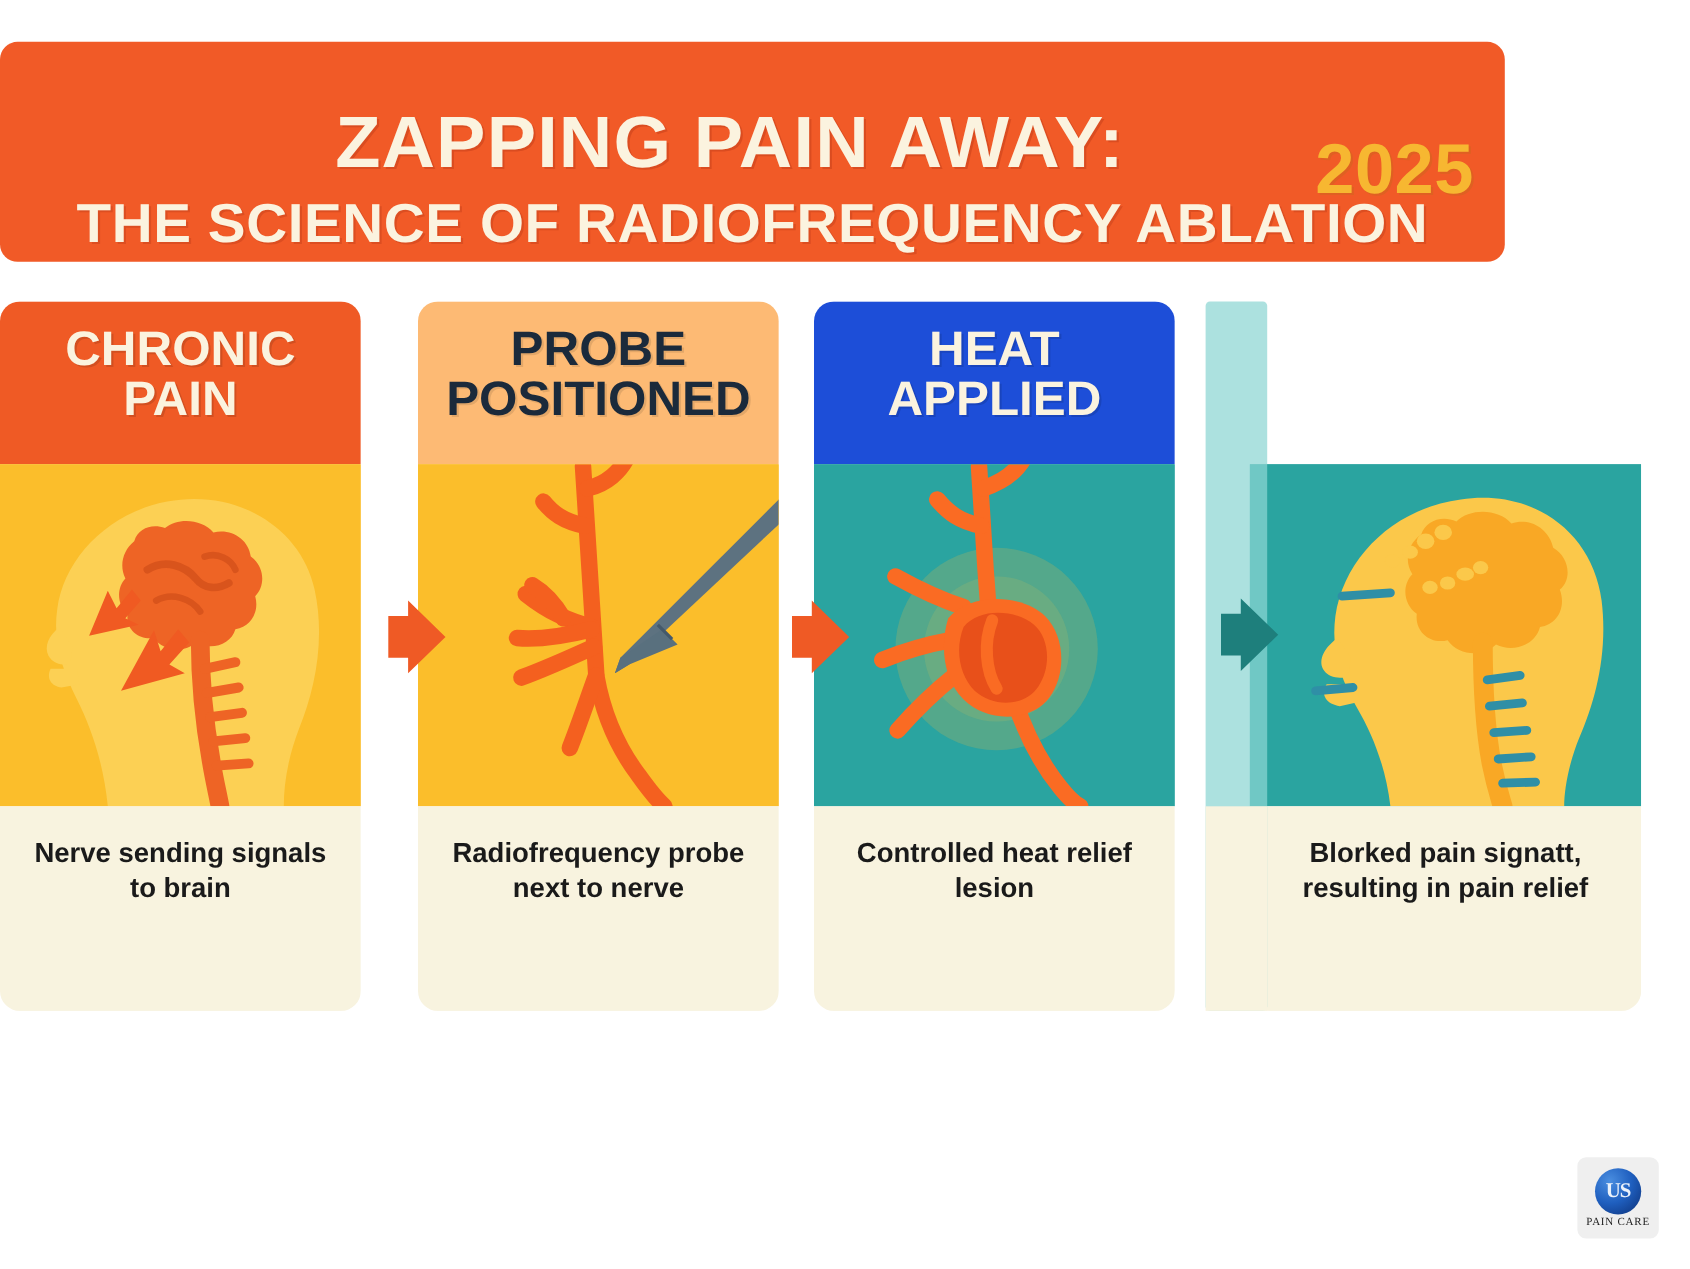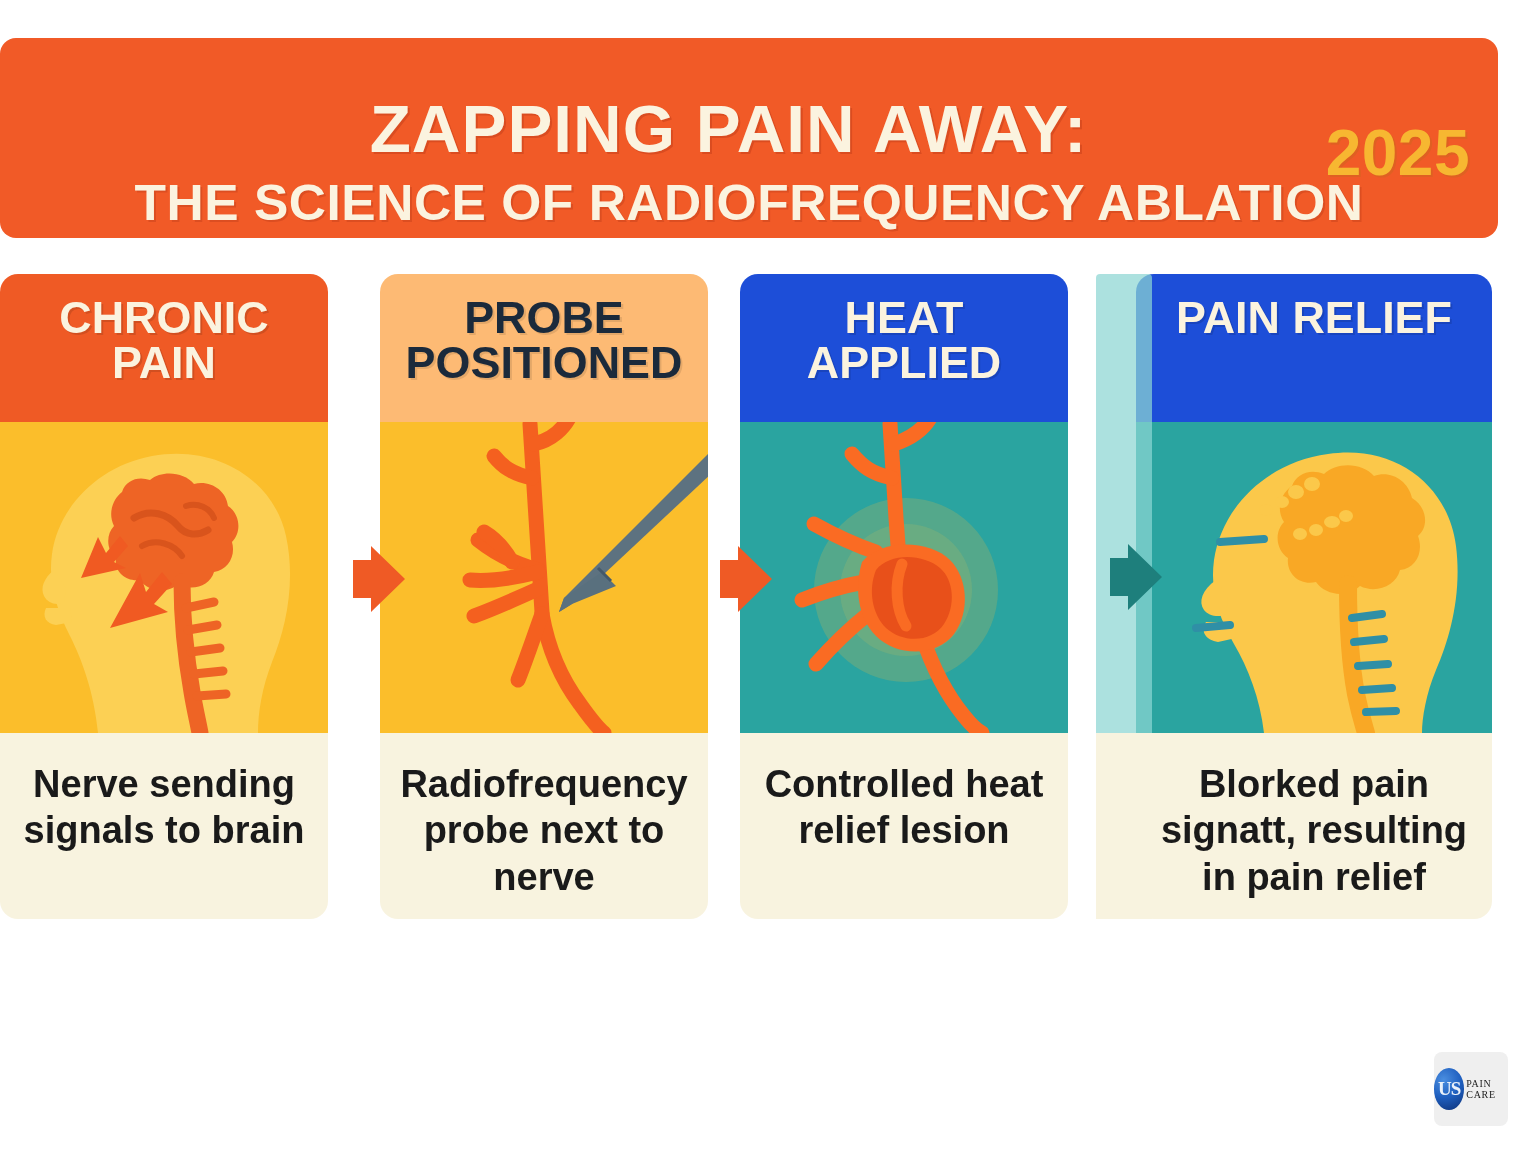--- a/index.html
+++ b/index.html
@@ -8,21 +8,21 @@
     background: #ffffff;
     font-family: "Liberation Sans", sans-serif;
     overflow: hidden;
   }
   #root { position: relative; width: 1536px; height: 1154px; }
 
   
   .banner {
     position: absolute;
     left: 0; top: 38px;
-    width: 1498px; height: 200px;
+    width: 1368px; height: 200px;
     background: #F15A27;
     border-radius: 16px;
     overflow: hidden;
   }
   .banner-title {
     position: absolute;
     left: 0; right: 0; top: 58px;
     text-align: center;
     color: #FBF3DF;
     font-size: 66px;
@@ -102,21 +102,21 @@
   .card-caption {
     position: absolute;
     left: 0; bottom: 0; width: 100%; height: 186px;
     background: #F8F3DF;
     display: flex; align-items: flex-start; justify-content: center;
     padding: 28px 18px 0 18px;
   }
   .card-caption-text {
     text-align: center;
     color: #1A1A1A;
-    font-size: 38px;
+    font-size: 25px;
     font-weight: 600;
     line-height: 1.22;
     font-family: "Liberation Sans Narrow", "Liberation Sans", sans-serif;
     transform: scaleX(1.0);
   }
 
   
   .head-orange { background: #EF5A25; }
   .head-amber  { background: #fdba74; }
   .head-teal   { background: #1d4ed8; }
@@ -156,21 +156,21 @@
     font-size: 22px; font-weight: 700; color: #3A3A3A;
     letter-spacing: .2px; line-height: 1.35;
   }
   .footer-url {
     font-size: 19px; color: #7C7C7C; line-height: 1.35;
   }
   .footer-logo {
     width: 74px; height: 74px;
     background: #EFEFEF;
     border-radius: 8px;
-    display: flex; flex-direction: row;
+    display: flex; flex-direction: column;
     align-items: center; justify-content: center;
     gap: 2px;
   }
   .logo-mark {
     width: 42px; height: 42px; border-radius: 50%;
     background: radial-gradient(circle at 32% 28%, #4A8EE0 0%, #1F5FBF 48%, #0C2F75 100%);
     position: relative;
     display:flex; align-items:center; justify-content:center;
   }
   .logo-mark span {
@@ -304,23 +304,20 @@
                    C230 184 228 158 214 146 C198 132 164 130 150 148 Z" fill="#E8501A"></path>
           <path d="M176 142 C168 162 170 188 180 204" stroke="#FA6B23" stroke-width="11" fill="none" stroke-linecap="round"></path>
         </svg>
       </div>
       <div class="card-caption">
         <div class="card-caption-text">Controlled heat relief lesion</div>
       </div>
     </div>
 
     <div class="card card-4">
-      <div class="card-head head-teal">
-        <div class="card-head-text head-light">PAIN RELIEF</div>
-      </div>
       <div class="card-art body-teal">
         <svg viewBox="0 0 356 311" preserveAspectRatio="xMidYMid slice">
           <rect x="0" y="0" width="356" height="311" fill="#2AA4A0"></rect>
 
           <path d="M128 311 C124 276 112 246 98 222 C82 194 74 168 78 138
                    C86 84 132 40 192 32 C258 22 312 62 320 124
                    C326 172 314 216 300 248 C290 272 286 296 286 311 Z" fill="#FBC84A"></path>
 
           <path d="M80 158 C66 168 62 180 68 188 C72 194 84 196 90 192 L92 176 Z" fill="#FBC84A"></path>
           <path d="M70 200 C64 210 70 218 82 220 L100 216 L98 200 Z" fill="#FBC84A"></path>

